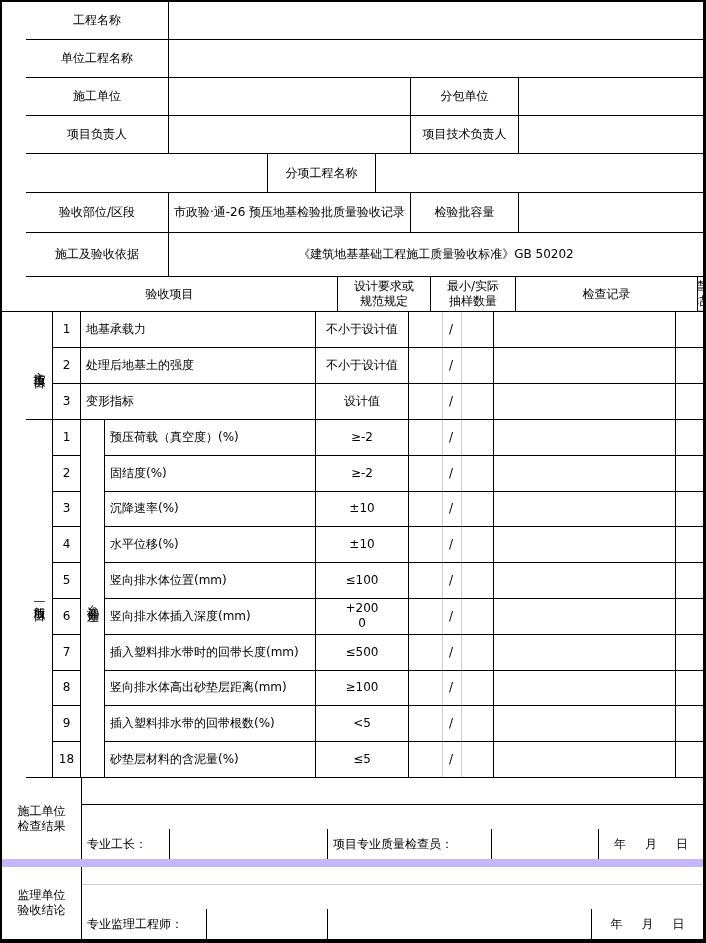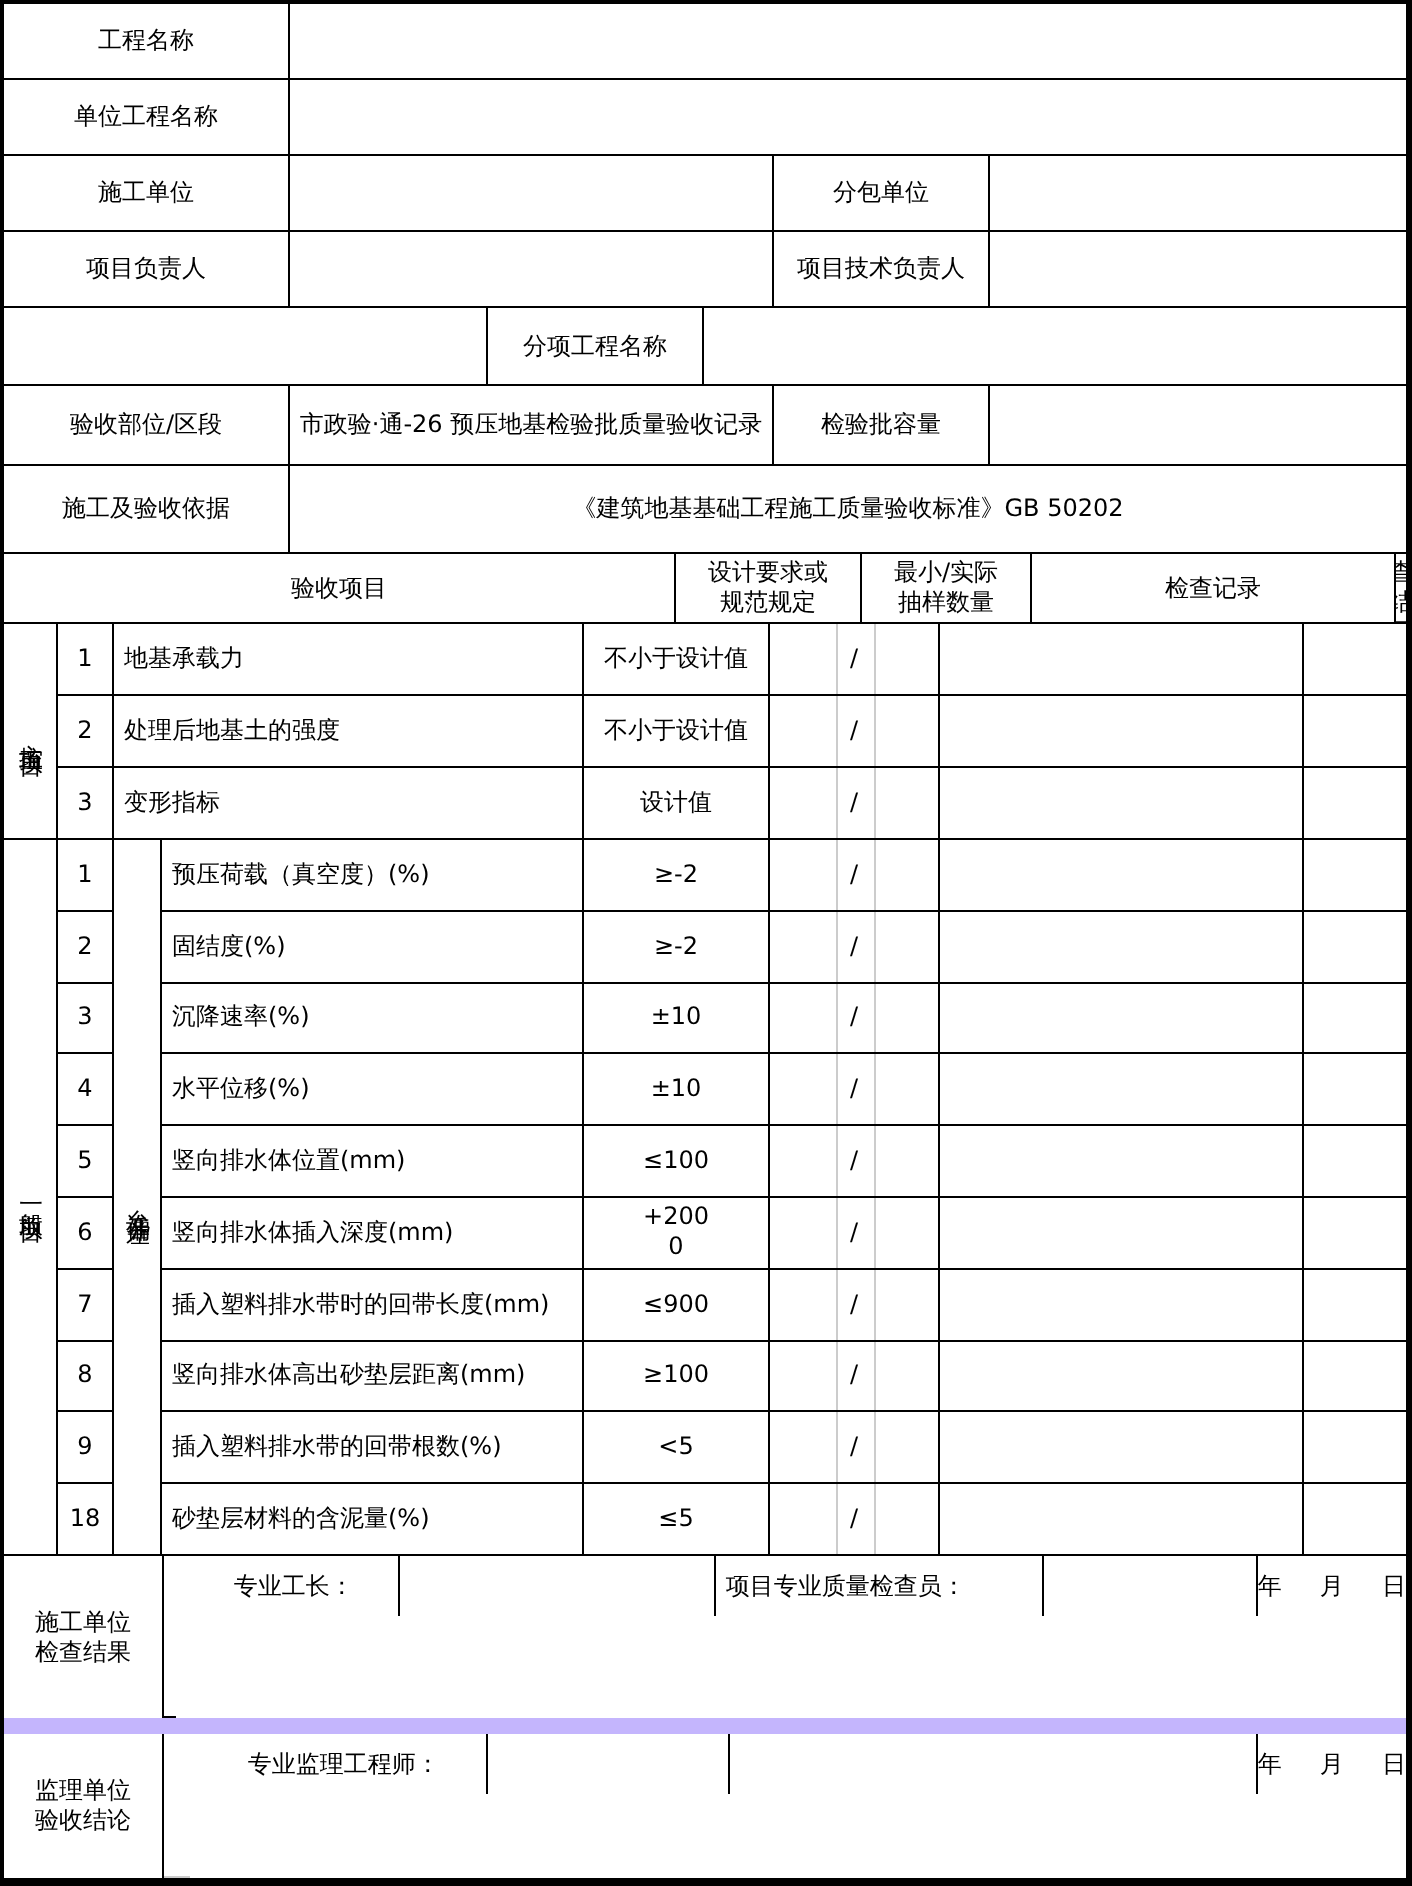--- a/index.html
+++ b/index.html
@@ -6,21 +6,21 @@
   html,body { background:#fff; }
   .form {
     position: relative;
     width: 706px; height: 943px;
     background: #fff; color: #000;
     font-family: "DejaVu Sans", "Liberation Sans", sans-serif;
     font-size: 12px; line-height: 1.25;
     border: 2px solid #000; border-right-width: 3px; border-bottom-width: 4px;
     display: flex; flex-direction: column;
   }
-  .row { display: flex; flex: 0 0 auto; }
+  .row { display: flex; flex: 0 0 auto; padding-left: 24px; }
   .c {
     border-right: 1px solid #000; border-bottom: 1px solid #000;
     display: flex; align-items: center; justify-content: center;
     text-align: center; overflow: hidden;
   }
   .c.last { border-right: none; }
   .c.left { justify-content: flex-start; text-align: left; padding-left: 5px; }
   .ml { white-space: pre-line; }
   .fill { flex: 1; }
 
@@ -46,21 +46,21 @@
   .smp::before { left: 33px; }
   .smp::after { left: 52px; }
 
   
   .frow { display: flex; flex: 0 0 auto; }
   .flabel {
     width: 80px; border-right: 1px solid #000;
     display: flex; align-items: center; justify-content: center;
     text-align: center; white-space: pre-line;
   }
-  .fbody { flex: 1; display: flex; flex-direction: row; min-width: 0; gap: 24px; }
+  .fbody { flex: 1; display: flex; flex-direction: column; min-width: 0; gap: 24px; }
   .fcomment { flex: 1; border-bottom: 1px solid #000; }
   .frow2 .fcomment { border-bottom-color: #cccccc; }
   .frow2 { border-top: 8px solid #c4b5fd; flex: 1 1 auto; }
   .fsig { display: flex; height: 30px; flex: 0 0 auto; }
   .fsig .c { border-bottom: none; }
   .w88{width:88px}.w158{width:158px}.w164{width:164px}.w107{width:107px}
   .w125{width:125px}.w121{width:121px}.w264{width:264px}
   .pre { white-space: pre; }
 </style>
 </head>
@@ -199,21 +199,21 @@
       <div class="trow" style="height:35.8px">
         <div class="c w211 left">竖向排水体插入深度(mm)</div>
         <div class="c w93 ml">+200
 0</div>
         <div class="c w85 smp">/</div>
         <div class="c w182"></div>
         <div class="c fill last"></div>
       </div>
       <div class="trow" style="height:35.8px">
         <div class="c w211 left">插入塑料排水带时的回带长度(mm)</div>
-        <div class="c w93">≤900</div>
+        <div class="c w93">≤500</div>
         <div class="c w85 smp">/</div>
         <div class="c w182"></div>
         <div class="c fill last"></div>
       </div>
       <div class="trow" style="height:35.8px">
         <div class="c w211 left">竖向排水体高出砂垫层距离(mm)</div>
         <div class="c w93">≥100</div>
         <div class="c w85 smp">/</div>
         <div class="c w182"></div>
         <div class="c fill last"></div>

